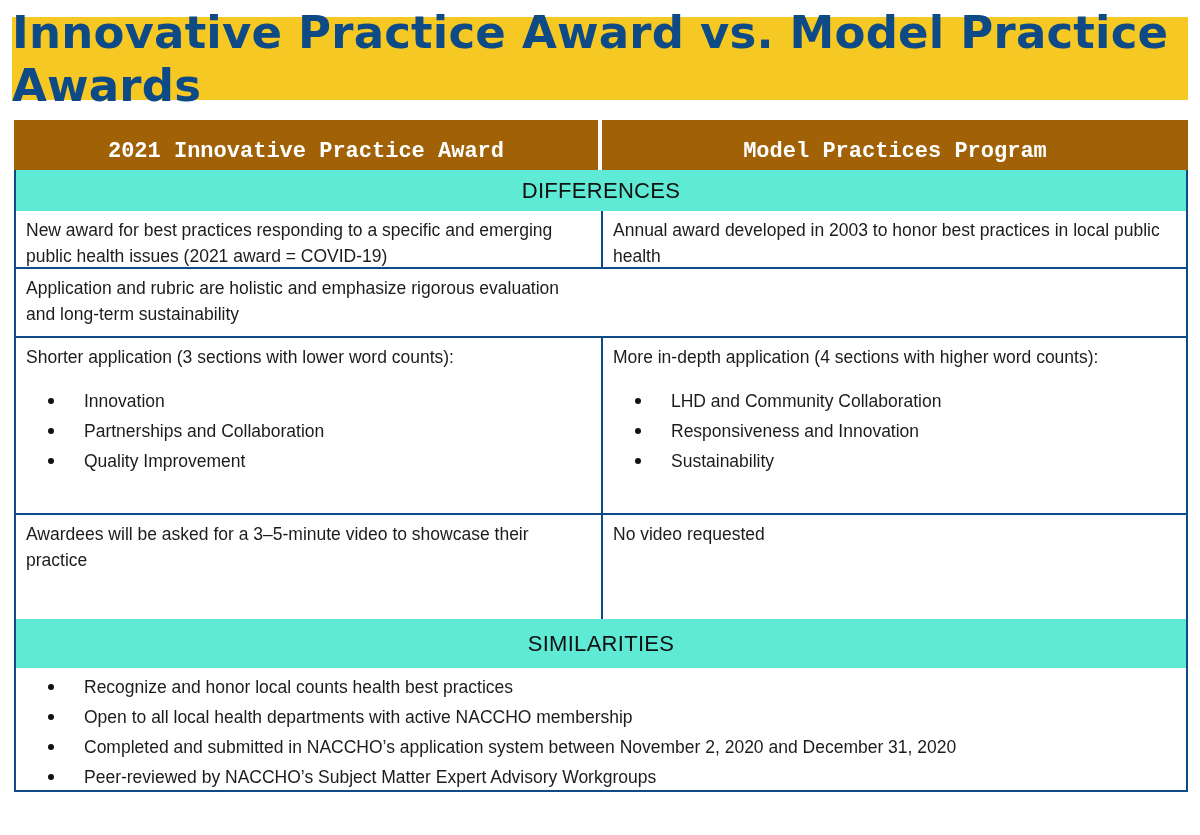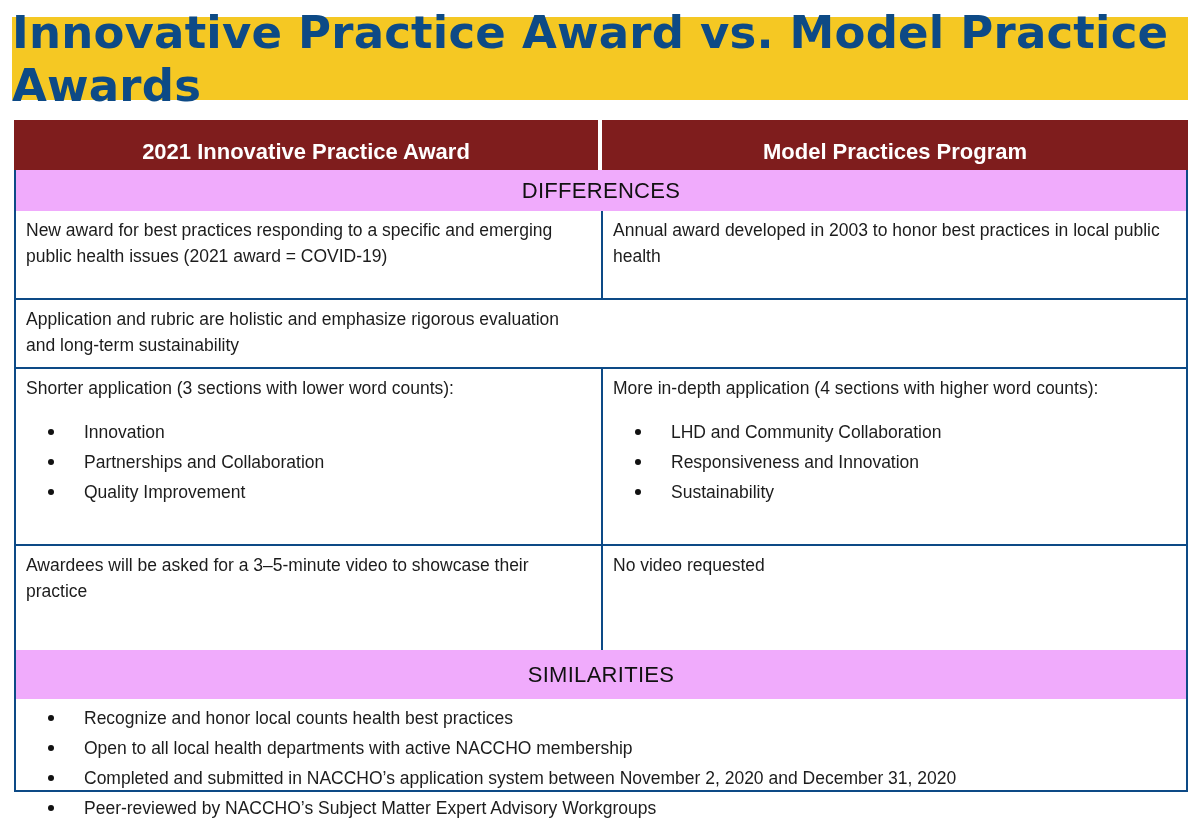--- a/index.html
+++ b/index.html
@@ -36,23 +36,23 @@
     }
     .header-row {
       position: absolute;
       top: 120px;
       left: 14px;
       width: 1174px;
       height: 47px;
       display: flex;
     }
     .header-cell {
-      background: #7f1d1d;
+      background: #a16207;
       color: #ffffff;
-      font-family: Liberation Sans, sans-serif;
+      font-family: Liberation Mono, monospace;
       font-weight: bold;
       font-size: 22px;
       display: flex;
       align-items: center;
       justify-content: center;
       height: 63px;
     }
     .header-cell.left { width: 584px; }
     .header-cell.right { width: 586px; margin-left: 4px; }
 
@@ -60,21 +60,21 @@
       position: absolute;
       left: 14px;
       top: 170px;
       width: 1170px;
       height: 620px;
       border: 2px solid #0d4a86;
       border-top: none;
       box-sizing: content-box;
     }
     .band {
-      background: #f0abfc;
+      background: #5eead4;
       display: flex;
       align-items: center;
       justify-content: center;
       font-size: 22px;
       color: #111111;
       letter-spacing: 0.3px;
     }
     .band.diff { height: 41px; }
     .band.sim { height: 49px; }
     .row {
@@ -133,21 +133,21 @@
 </div>
 
 <div class="header-row">
   <div class="header-cell left">2021 Innovative Practice Award</div>
   <div class="header-cell right">Model Practices Program</div>
 </div>
 
 <div class="table">
   <div class="band diff">DIFFERENCES</div>
 
-  <div class="row first" style="height:87px;">
+  <div class="row first" style="height:56px;">
     <div class="cell left">New award for best practices responding to a specific and emerging public health issues (2021 award = COVID-19)</div>
     <div class="cell right">Annual award developed in 2003 to honor best practices in local public health</div>
   </div>
 
   <div class="row" style="height:67px;">
     <div class="cell right">Application and rubric are holistic and emphasize rigorous evaluation and long-term sustainability</div>
   </div>
 
   <div class="row" style="height:175px;">
     <div class="cell left">

